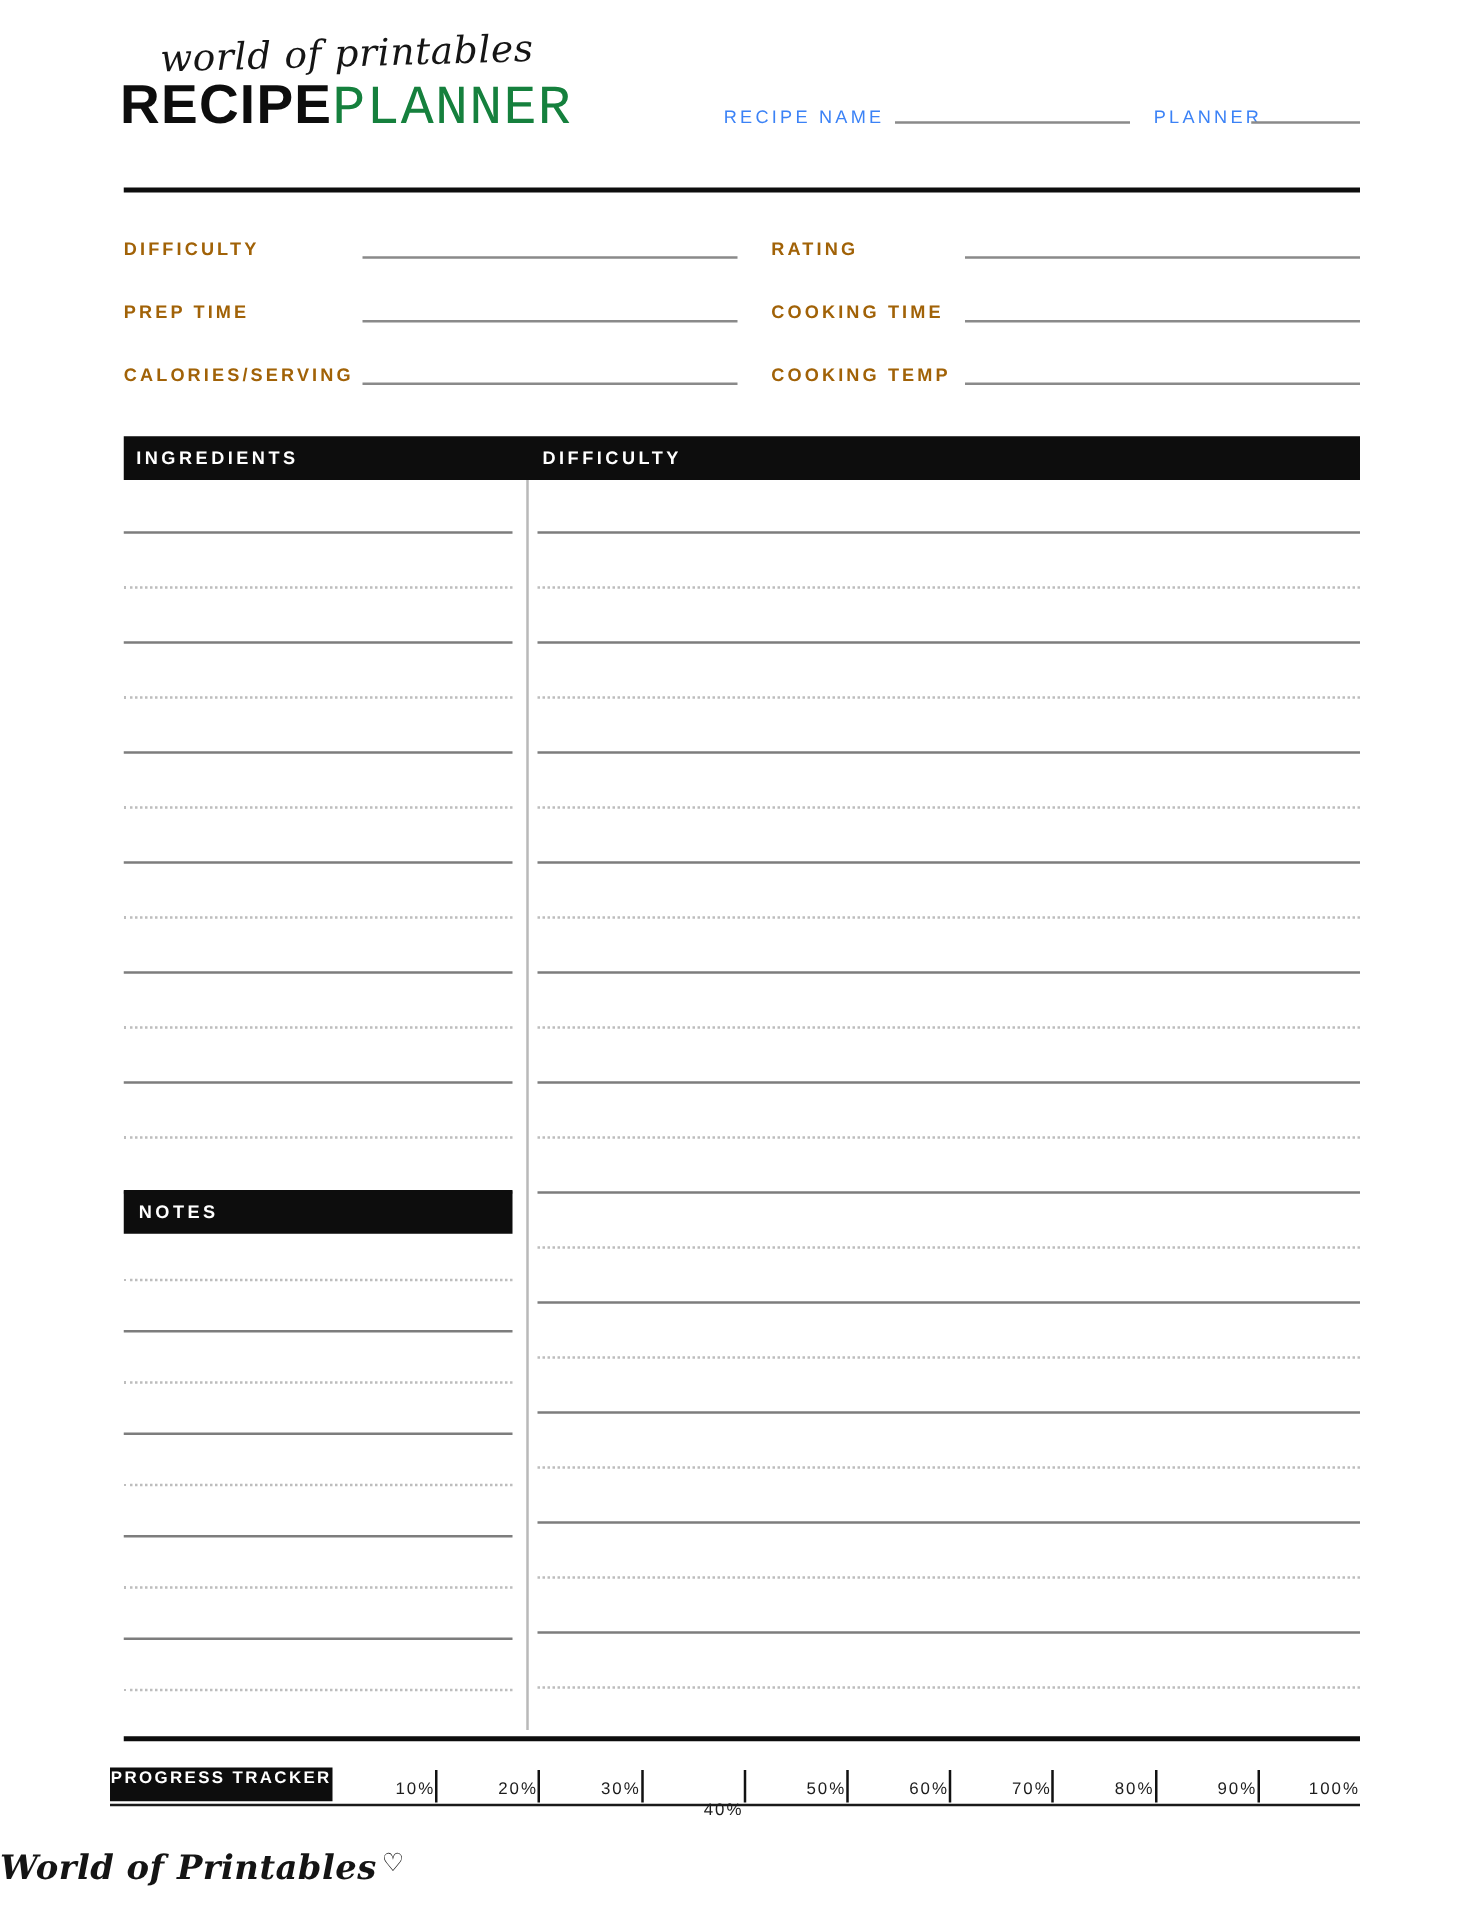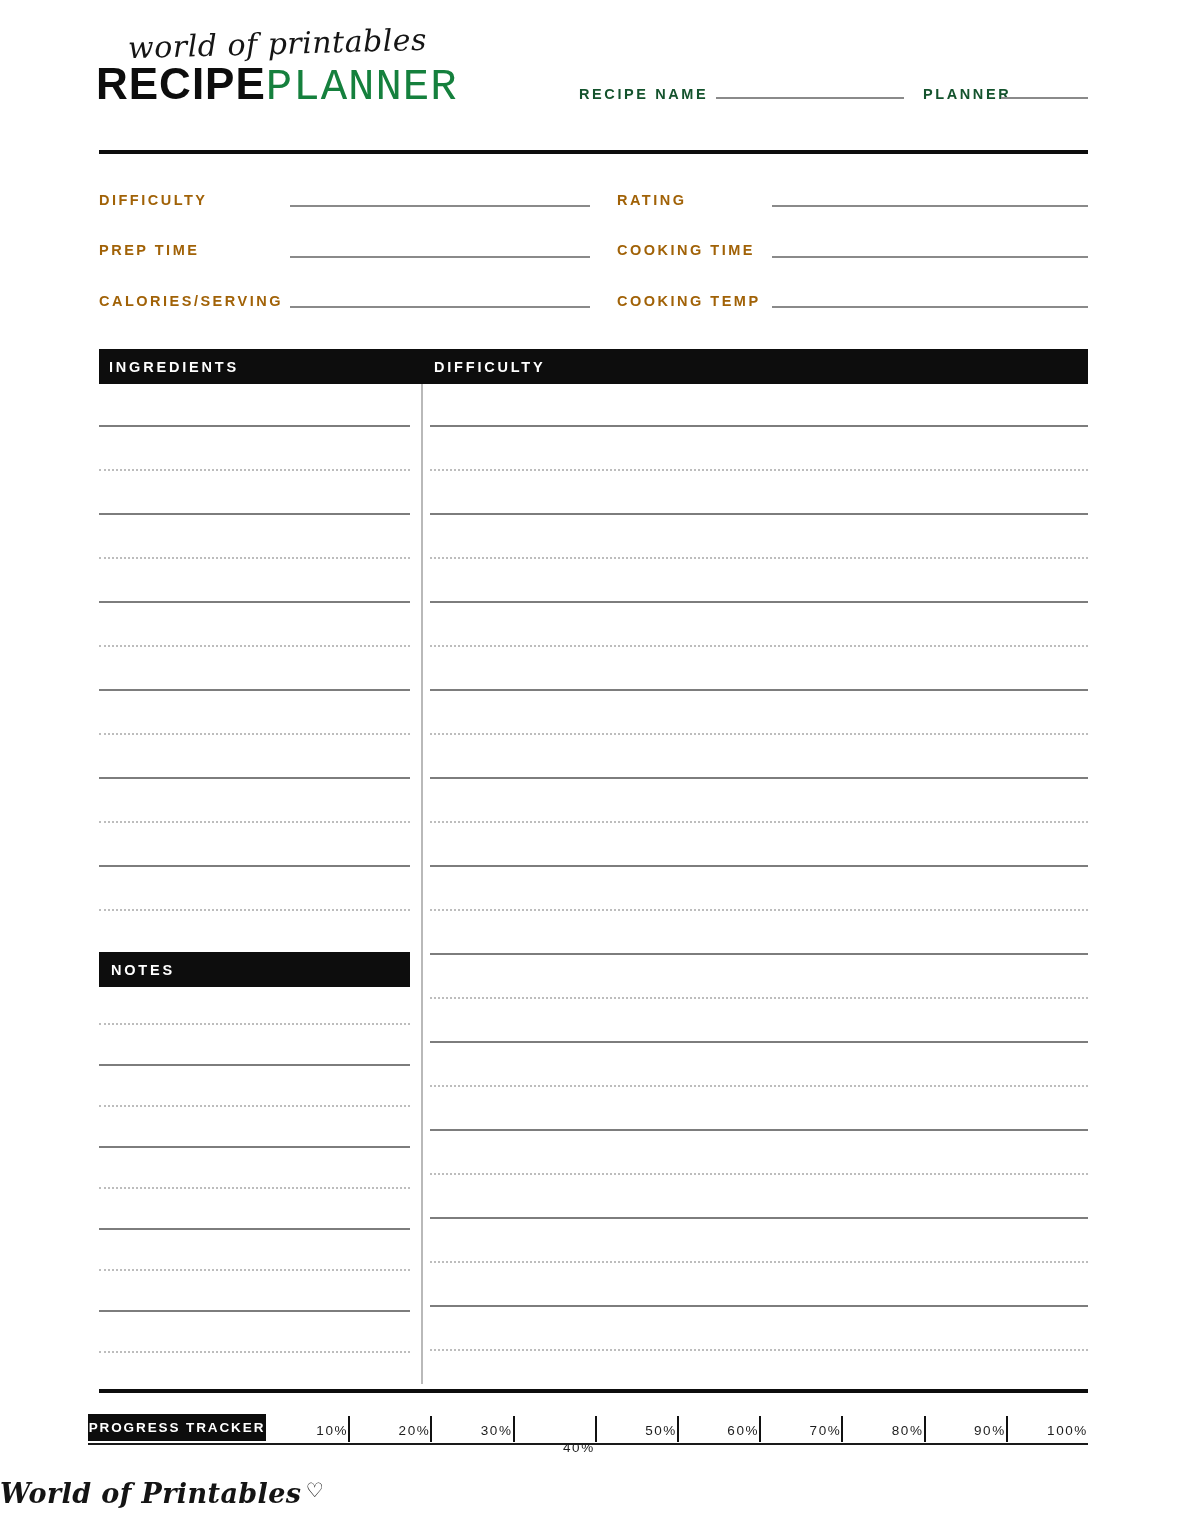--- a/index.html
+++ b/index.html
@@ -76,23 +76,23 @@
   }
   .brand-title .t-light {
     font-weight: 300;
     color: #15803d;
     font-family: Liberation Mono, monospace;
   }
 
   .hdr-label {
     position: absolute;
     font-size: 14.5px;
-    font-weight: bold;
+    font-weight: normal;
     letter-spacing: 2.6px;
-    color: #14532d;
+    color: #3b82f6;
     white-space: nowrap;
   }
 
   
   .fld-label {
     position: absolute;
     font-size: 14.5px;
     font-weight: bold;
     letter-spacing: 2.5px;
     color: #a16207;
@@ -111,21 +111,21 @@
     font-weight: bold;
     letter-spacing: 2.8px;
     white-space: nowrap;
   }
 
   
   .pt-box {
     position: absolute;
     background: #0d0d0d;
     display: flex;
-    align-items: center;
+    align-items: flex-start;
     justify-content: center;
   }
   .pt-box span {
     color: #ffffff;
     font-size: 13.5px;
     font-weight: bold;
     letter-spacing: 1.9px;
     white-space: nowrap;
   }
   .pt-cell {

